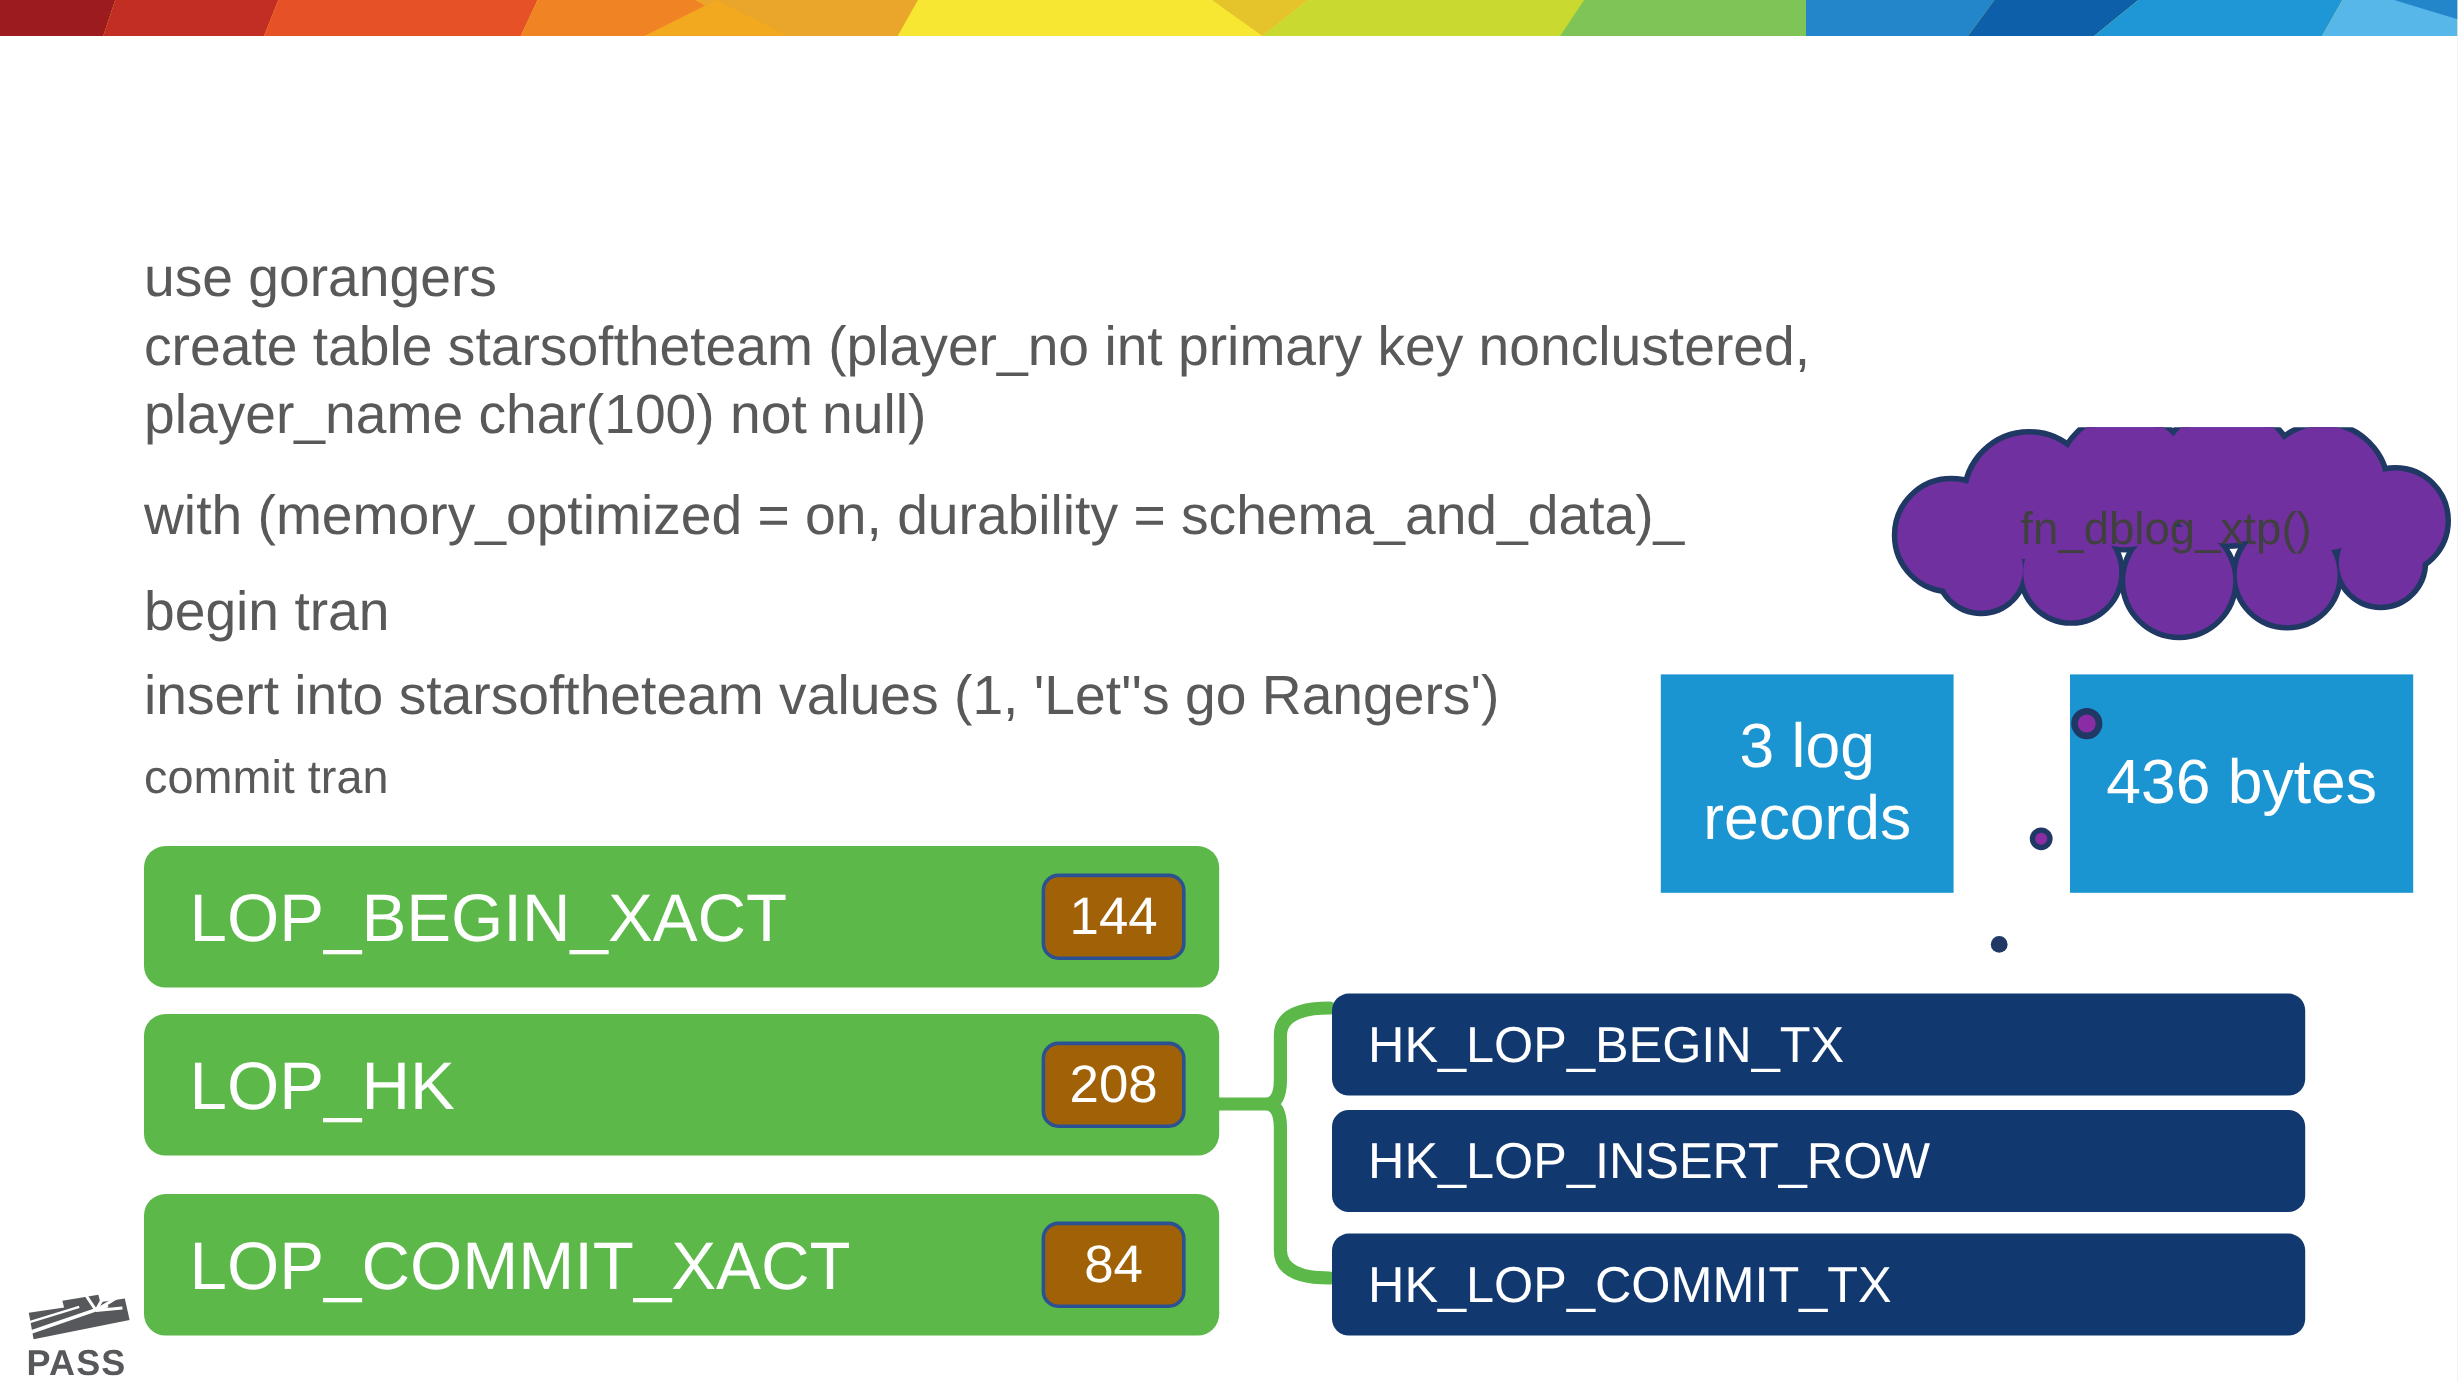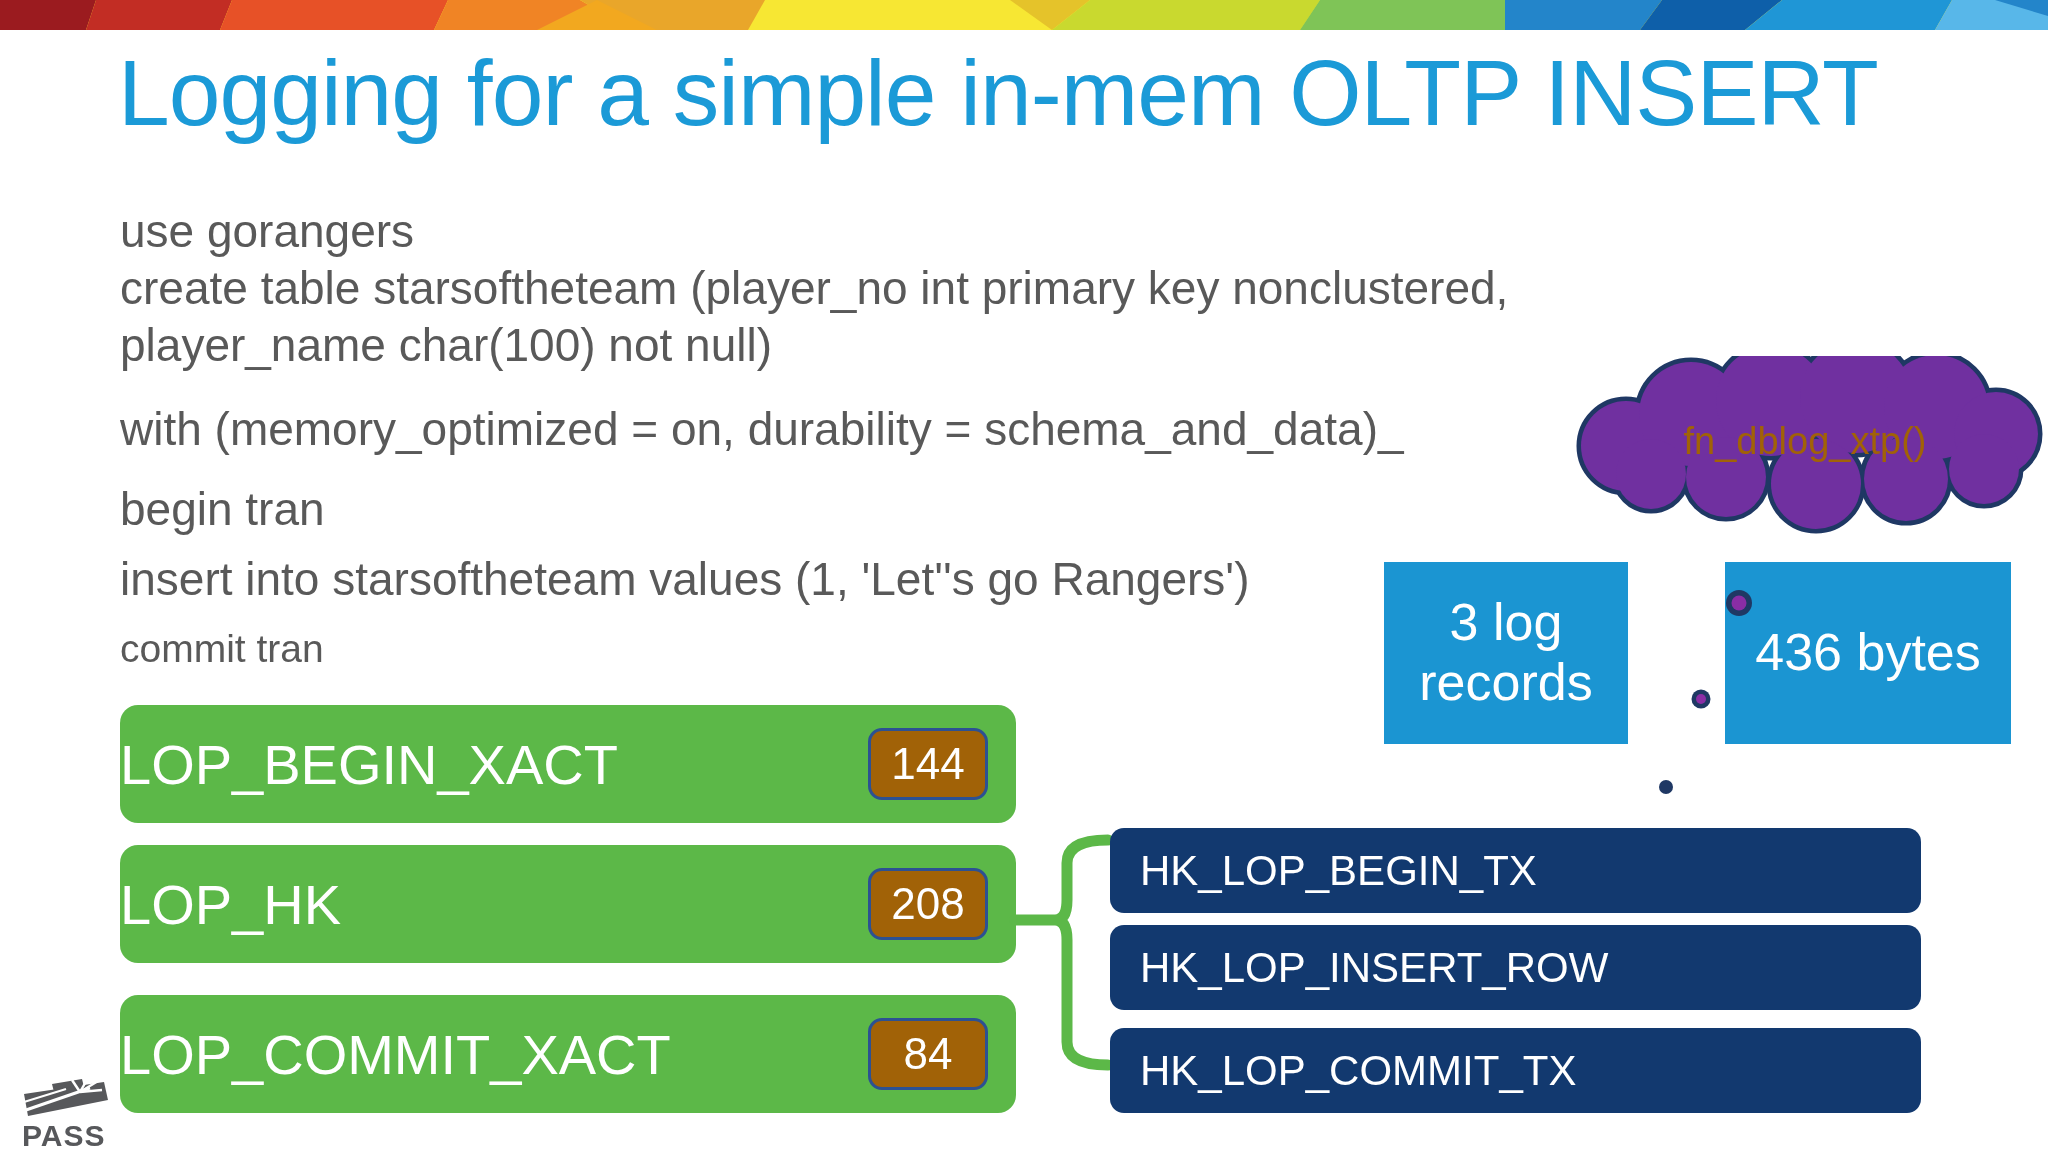--- a/index.html
+++ b/index.html
@@ -27,21 +27,21 @@
     left:120px;
     color:#595959;font-size:46px;font-weight:300;line-height:1.1;
     white-space:nowrap;
   }
   .code-line.small{font-size:39px;}
 
   
   .cloud-wrap{left:1556px;top:356px;width:492px;height:190px;}
   .cloud-label{
     left:1625px;top:420px;width:360px;
-    color:#a16207;font-size:38px;font-weight:300;text-align:center;
+    color:#404040;font-size:38px;font-weight:300;text-align:center;
   }
 
   
   .callout{
     background:#1B95D2;color:#ffffff;
     display:flex;flex-direction:column;align-items:center;justify-content:center;
     font-size:52px;font-weight:300;line-height:1.15;text-align:center;
   }
   .callout-log{left:1384px;top:562px;width:244px;height:182px;}
   .callout-bytes{left:1725px;top:562px;width:286px;height:182px;text-align:center;}
@@ -49,21 +49,21 @@
   
   .dots{left:1600px;top:560px;width:210px;height:250px;}
 
   
   .log-row{
     left:120px;width:896px;height:118px;
     background:#5CB848;border-radius:18px;
     display:flex;align-items:center;
     color:#ffffff;font-size:56px;font-weight:300;
   }
-  .log-row .lbl{}
+  .log-row .lbl{padding-left:38px;}
   .badge{
     position:absolute;right:28px;top:23px;
     width:120px;height:72px;
     background:#a16207;border:3px solid #2C5193;border-radius:14px;
     box-sizing:border-box;
     display:flex;align-items:center;justify-content:center;
     color:#ffffff;font-size:44px;font-weight:300;
   }
 
   
@@ -97,21 +97,20 @@
     <polygon points="1010,0 1090,0 1052,30" fill="#E5C32A"></polygon>
     <polygon points="1090,0 1320,0 1300,30 1052,30" fill="#C9D92F"></polygon>
     <polygon points="1320,0 1520,0 1505,30 1300,30" fill="#7FC457"></polygon>
     <polygon points="1505,0 1662,0 1640,30 1505,30" fill="#2385CA"></polygon>
     <polygon points="1640,30 1662,0 1782,0 1745,30" fill="#0E5FA9"></polygon>
     <polygon points="1782,0 1952,0 1935,30 1745,30" fill="#1F96D6"></polygon>
     <polygon points="1952,0 2048,0 2048,30 1935,30" fill="#58B7E9"></polygon>
     <polygon points="1995,0 2048,0 2048,16" fill="#2385CA"></polygon>
   </svg>
 
-  <div class="abs title">Logging for a simple in-mem OLTP INSERT</div>
 
   <div class="abs code-line" style="top:206px">use gorangers</div>
   <div class="abs code-line" style="top:263px">create table starsoftheteam (player_no int primary key nonclustered,</div>
   <div class="abs code-line" style="top:320px">player_name char(100) not null)</div>
   <div class="abs code-line" style="top:404px">with (memory_optimized = on, durability = schema_and_data)_</div>
   <div class="abs code-line" style="top:484px">begin tran</div>
   <div class="abs code-line" style="top:554px">insert into starsoftheteam values (1, 'Let''s go Rangers')</div>
   <div class="abs code-line small" style="top:628px">commit tran</div>
 
   <svg class="abs cloud-wrap" viewBox="0 0 492 190">

